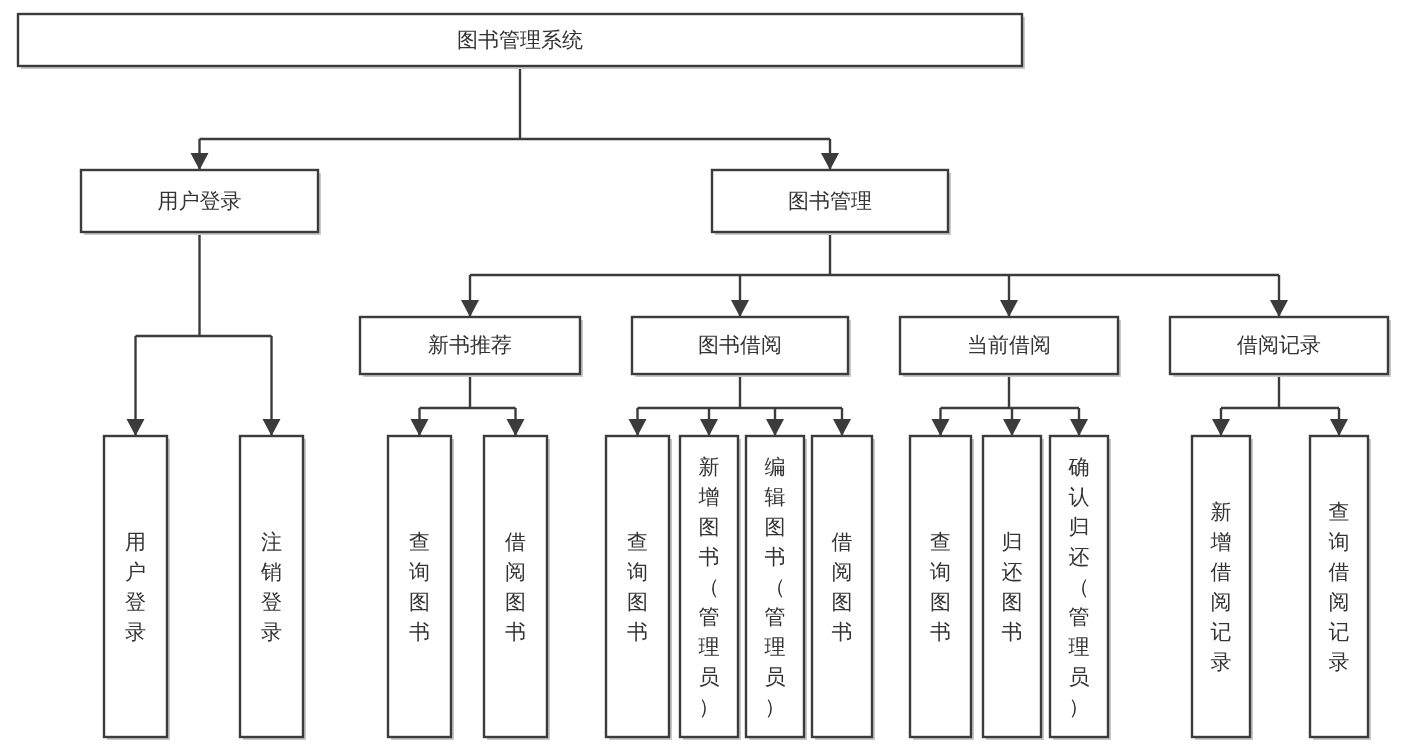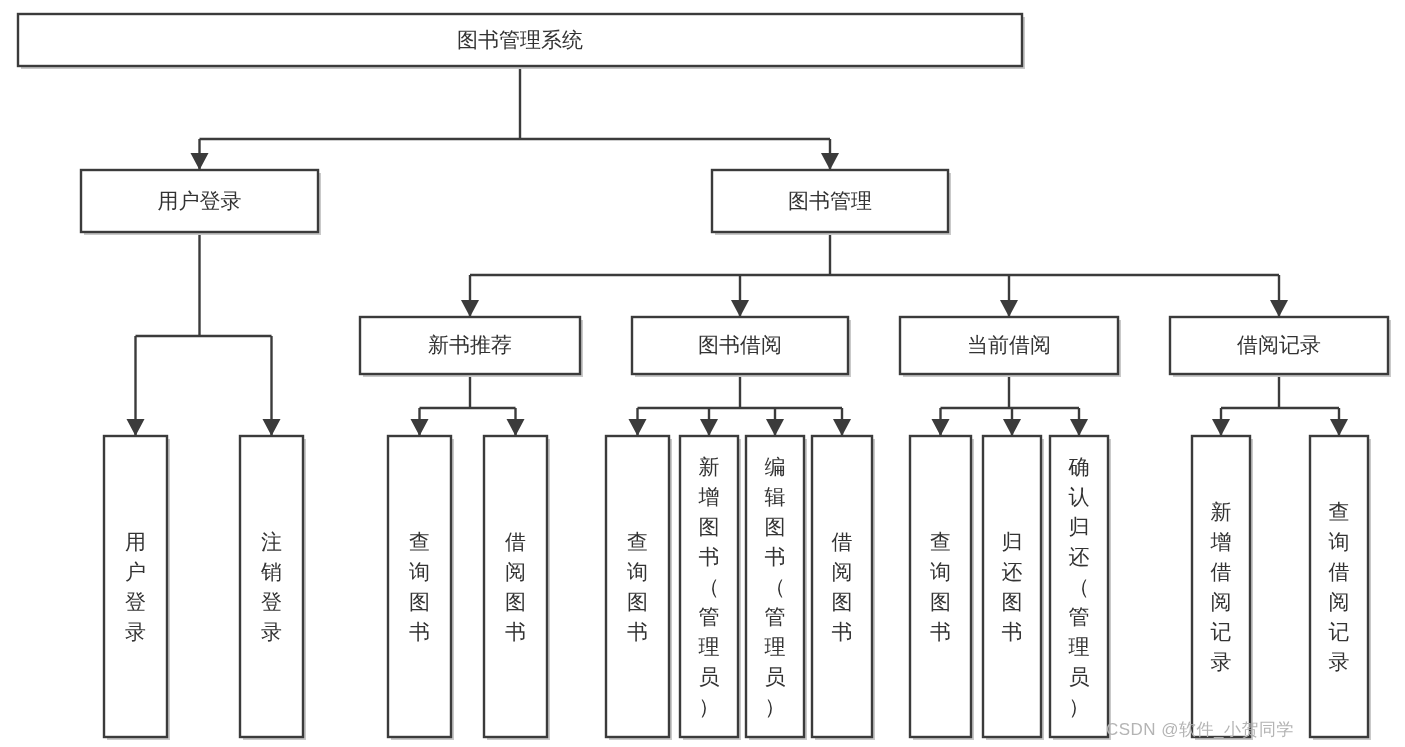--- a/index.html
+++ b/index.html
@@ -225,14 +225,13 @@
           <rect x="1192" y="436" width="58" height="301" class="node-box"></rect>
           <text x="1221" y="586.5" class="node-label-v"><tspan x="1221" dy="-68">新</tspan><tspan x="1221" dy="30">增</tspan><tspan x="1221" dy="30">借</tspan><tspan x="1221" dy="30">阅</tspan><tspan x="1221" dy="30">记</tspan><tspan x="1221" dy="30">录</tspan></text>
         </g>
         <g>
           <rect x="1313" y="439" width="58" height="301" class="node-shadow"></rect>
           <rect x="1310" y="436" width="58" height="301" class="node-box"></rect>
           <text x="1339" y="586.5" class="node-label-v"><tspan x="1339" dy="-68">查</tspan><tspan x="1339" dy="30">询</tspan><tspan x="1339" dy="30">借</tspan><tspan x="1339" dy="30">阅</tspan><tspan x="1339" dy="30">记</tspan><tspan x="1339" dy="30">录</tspan></text>
         </g>
       </g>
   </svg>
-  <div class="watermark">CSDN @软件_小贺同学</div>
 </div>
 
 </body></html>

